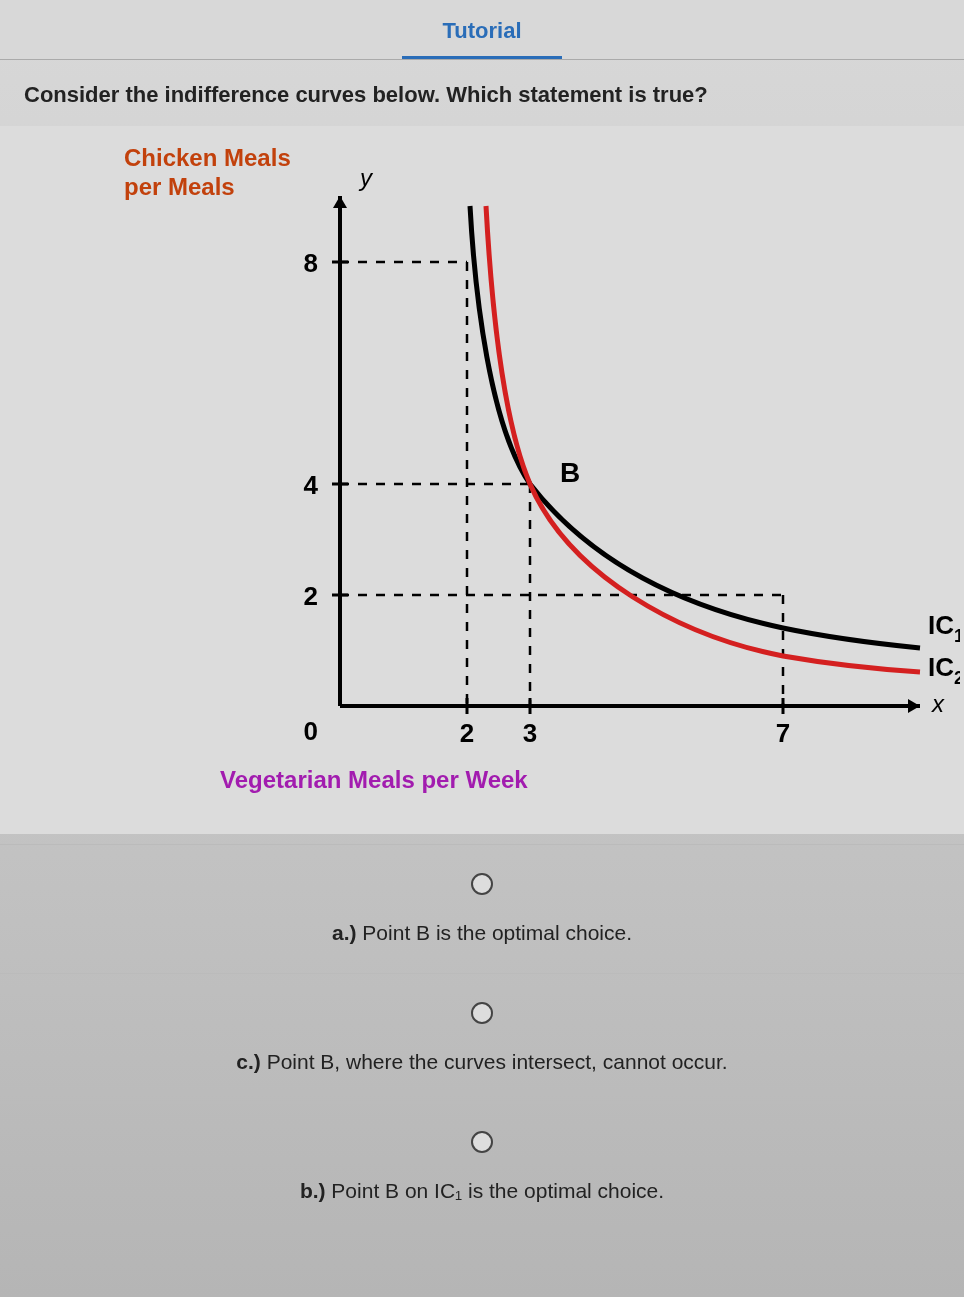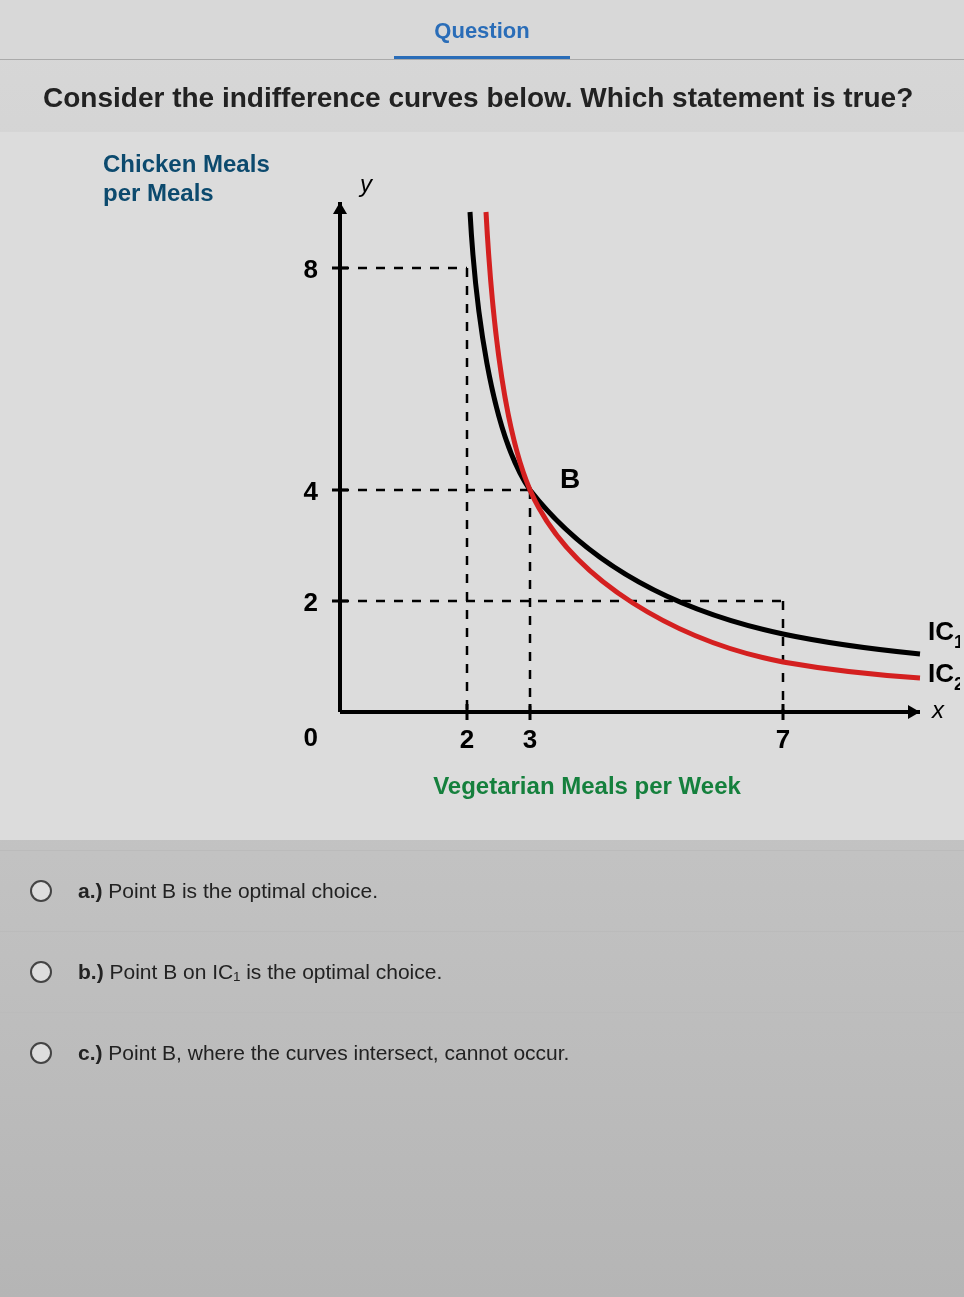--- a/index.html
+++ b/index.html
@@ -31,75 +31,75 @@
     color: #333;
     cursor: pointer;
   }
   .tab.active {
     color: #2a6db8;
     font-weight: 600;
     border-bottom: 3px solid #2a6db8;
   }
   .prompt {
     padding: 22px 24px 18px 24px;
-    font-size: 28px;
+    font-size: 22px;
     color: #222;
     font-weight: 600;
-    margin-left: 19px;
   }
   .chart-wrap {
     background: #dcdcdc;
     margin: 0 0 0 0;
     padding: 20px 10px 40px 40px;
     position: relative;
   }
   .ylabel {
     position: absolute;
-    left: 103px;
+    left: 124px;
     top: 18px;
     font-size: 24px;
     font-weight: 700;
-    color: #0c4a6e;
+    color: #c2410c;
     line-height: 1.2;
   }
   .chart-svg { display: block; margin-left: 80px; }
   .xlabel {
-    text-align: center;
+    text-align: left;
     font-size: 24px;
     font-weight: 700;
-    color: #15803d;
+    color: #a21caf;
     margin-left: 180px;
   }
   .answers { padding: 10px 0 0 0; }
   .answer {
     display: flex;
     align-items: center;
     gap: 26px;
     padding: 28px 30px;
     border-top: 1px solid #bbb;
     font-size: 21px;
     color: #222;
+    flex-direction: column;
   }
   .radio {
     width: 22px; height: 22px;
     border: 2px solid #444;
     border-radius: 50%;
     flex: 0 0 22px;
     background: #ddd;
   }
   .answer-text strong { font-weight: 700; }
   .cut { opacity: 0.85; color: #555; }
 </style>
 </head>
 <body>
 
 <div class="screen">
 
   <div class="tabs">
-    <div class="tab active">Question</div>
+    <div class="tab active">Tutorial</div>
   </div>
 
   <div class="prompt">Consider the indifference curves below. Which statement is true?</div>
 
   <div class="chart-wrap">
     <div class="ylabel">
       <span>Chicken Meals</span><br>
       <span>per Meals</span>
     </div>
 
@@ -153,24 +153,24 @@
   <div class="answers">
     <div class="answer">
       <div class="radio"></div>
       <div class="answer-text">
         <strong>a.)</strong><span> Point B is the optimal choice.</span>
       </div>
     </div>
     <div class="answer">
       <div class="radio"></div>
       <div class="answer-text">
-        <strong>b.)</strong><span> Point B on IC₁ is the optimal choice.</span>
+        <strong>c.)</strong><span> Point B, where the curves intersect, cannot occur.</span>
       </div>
     </div>
     <div class="answer">
       <div class="radio"></div>
       <div class="answer-text">
-        <strong>c.)</strong><span> Point B, where the curves intersect, cannot occur.</span>
+        <strong>b.)</strong><span> Point B on IC₁ is the optimal choice.</span>
       </div>
     </div>
   </div>
 
 </div>
 
 </body></html>

